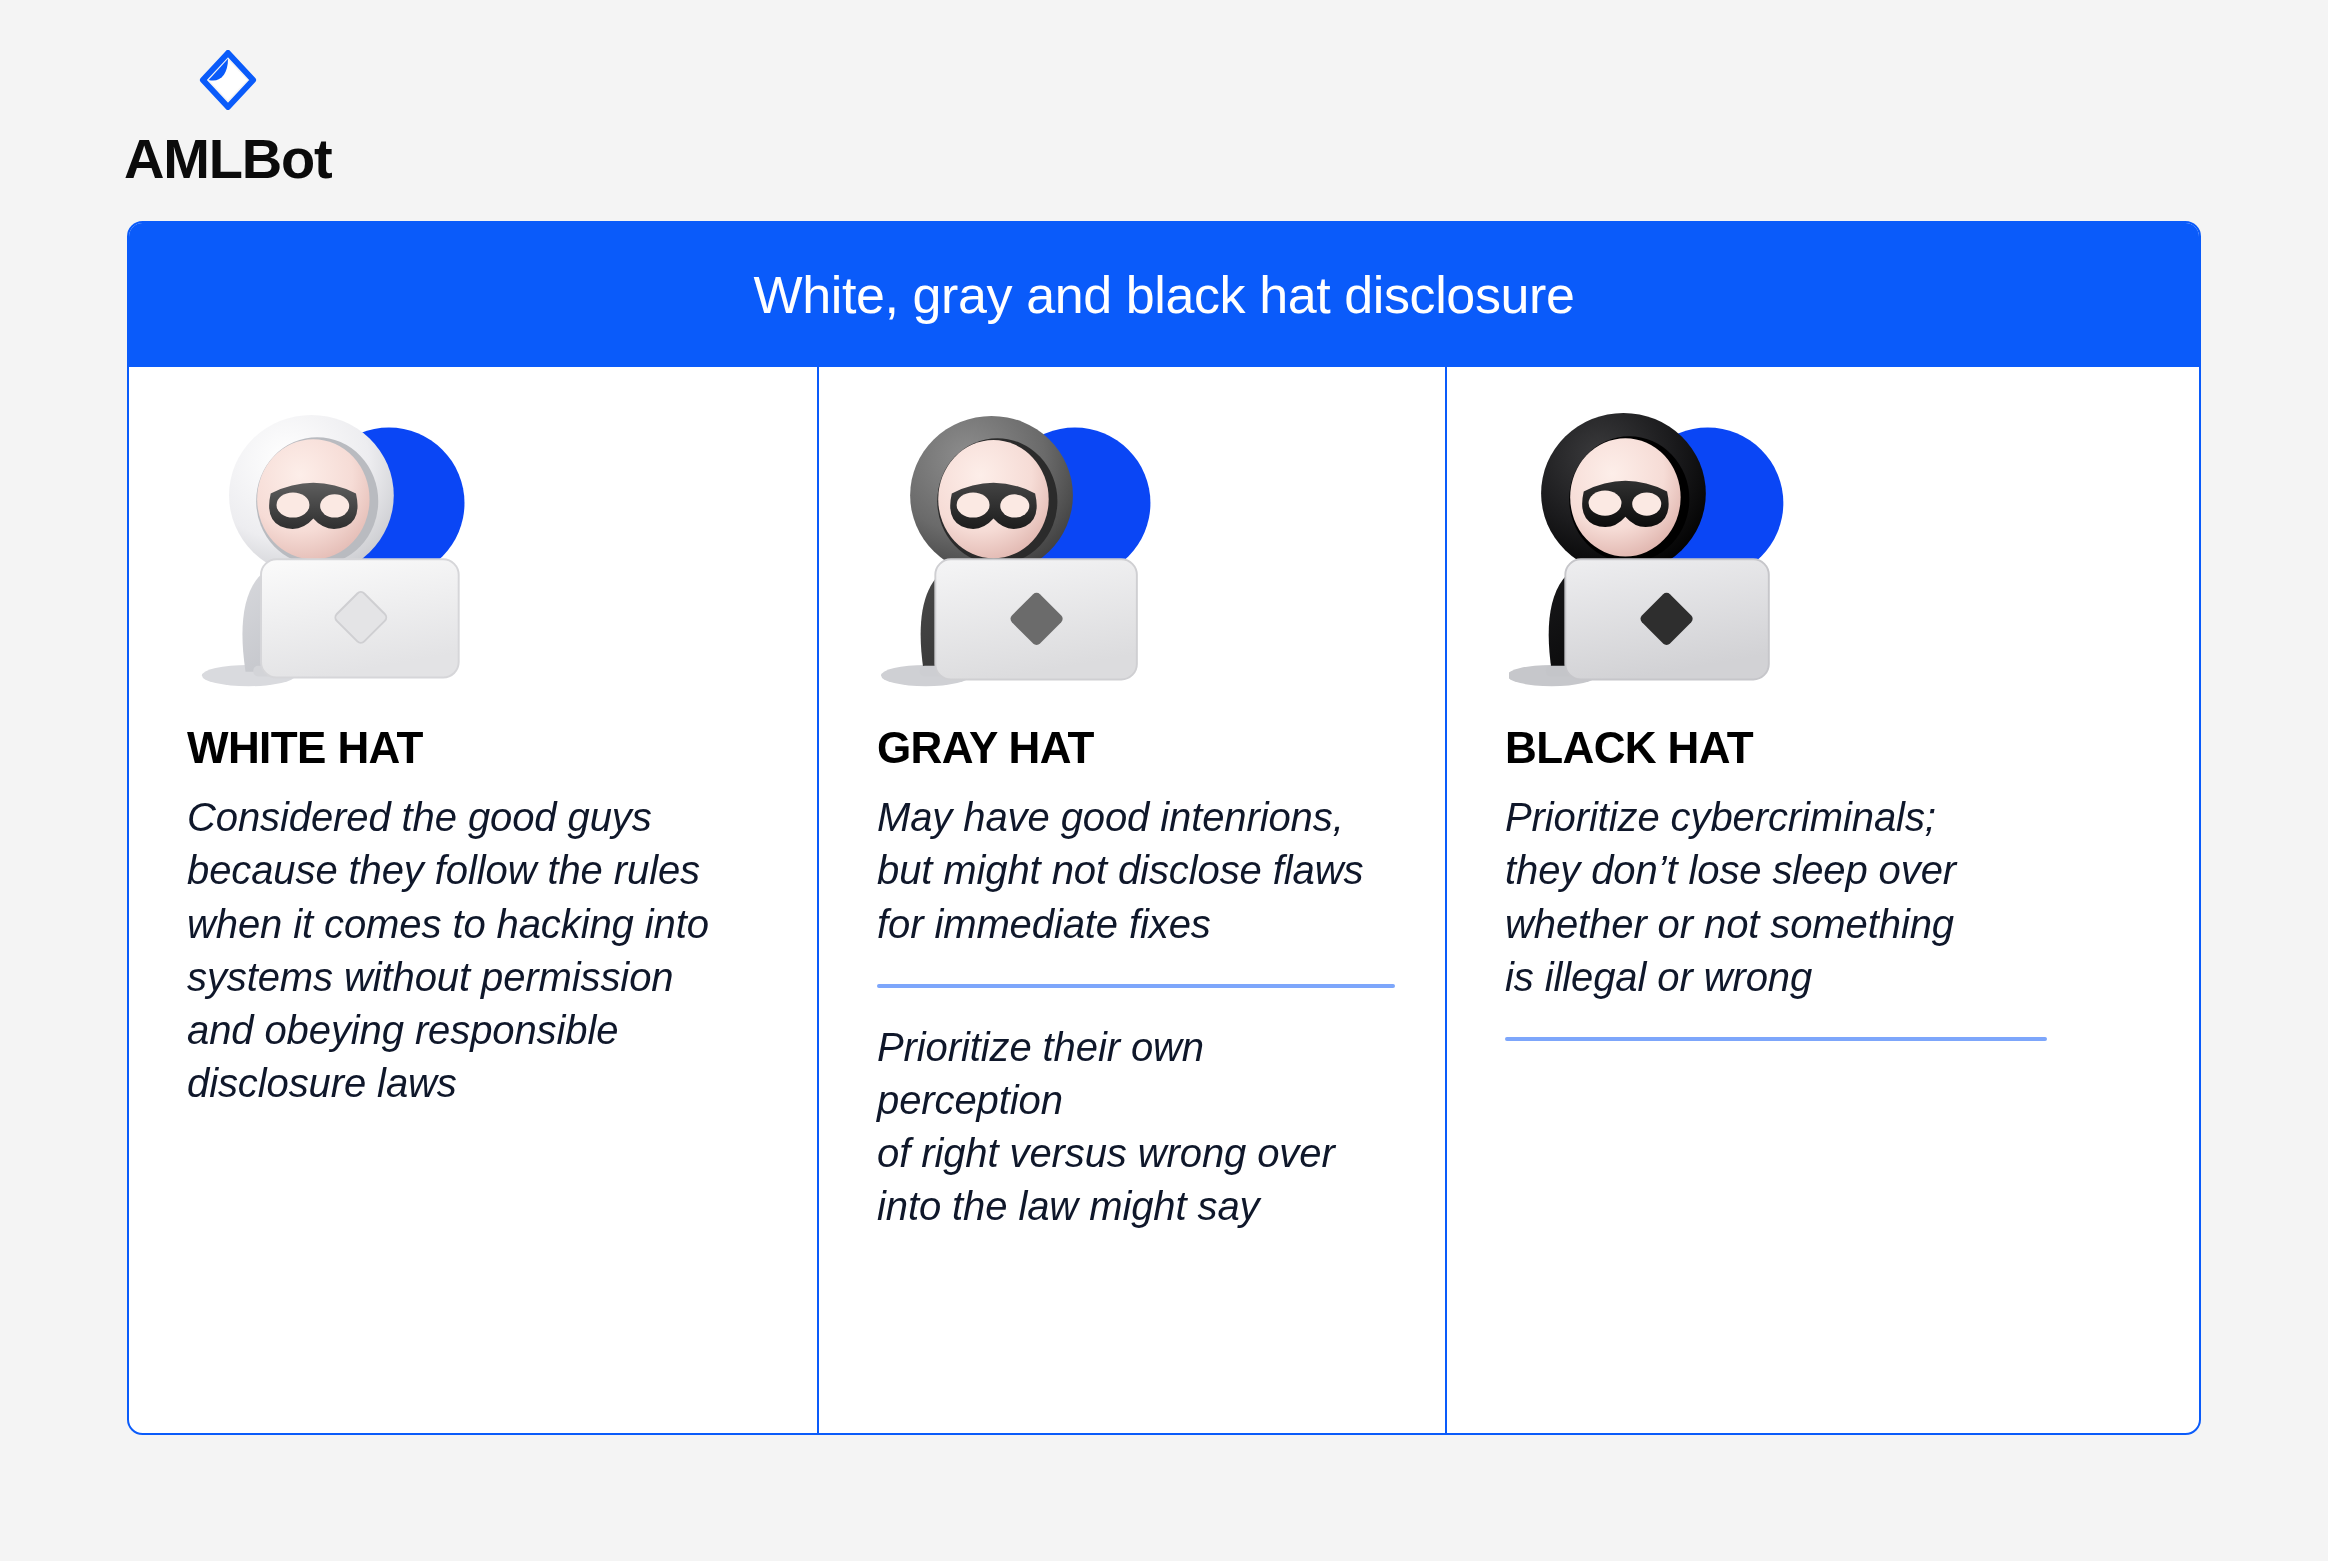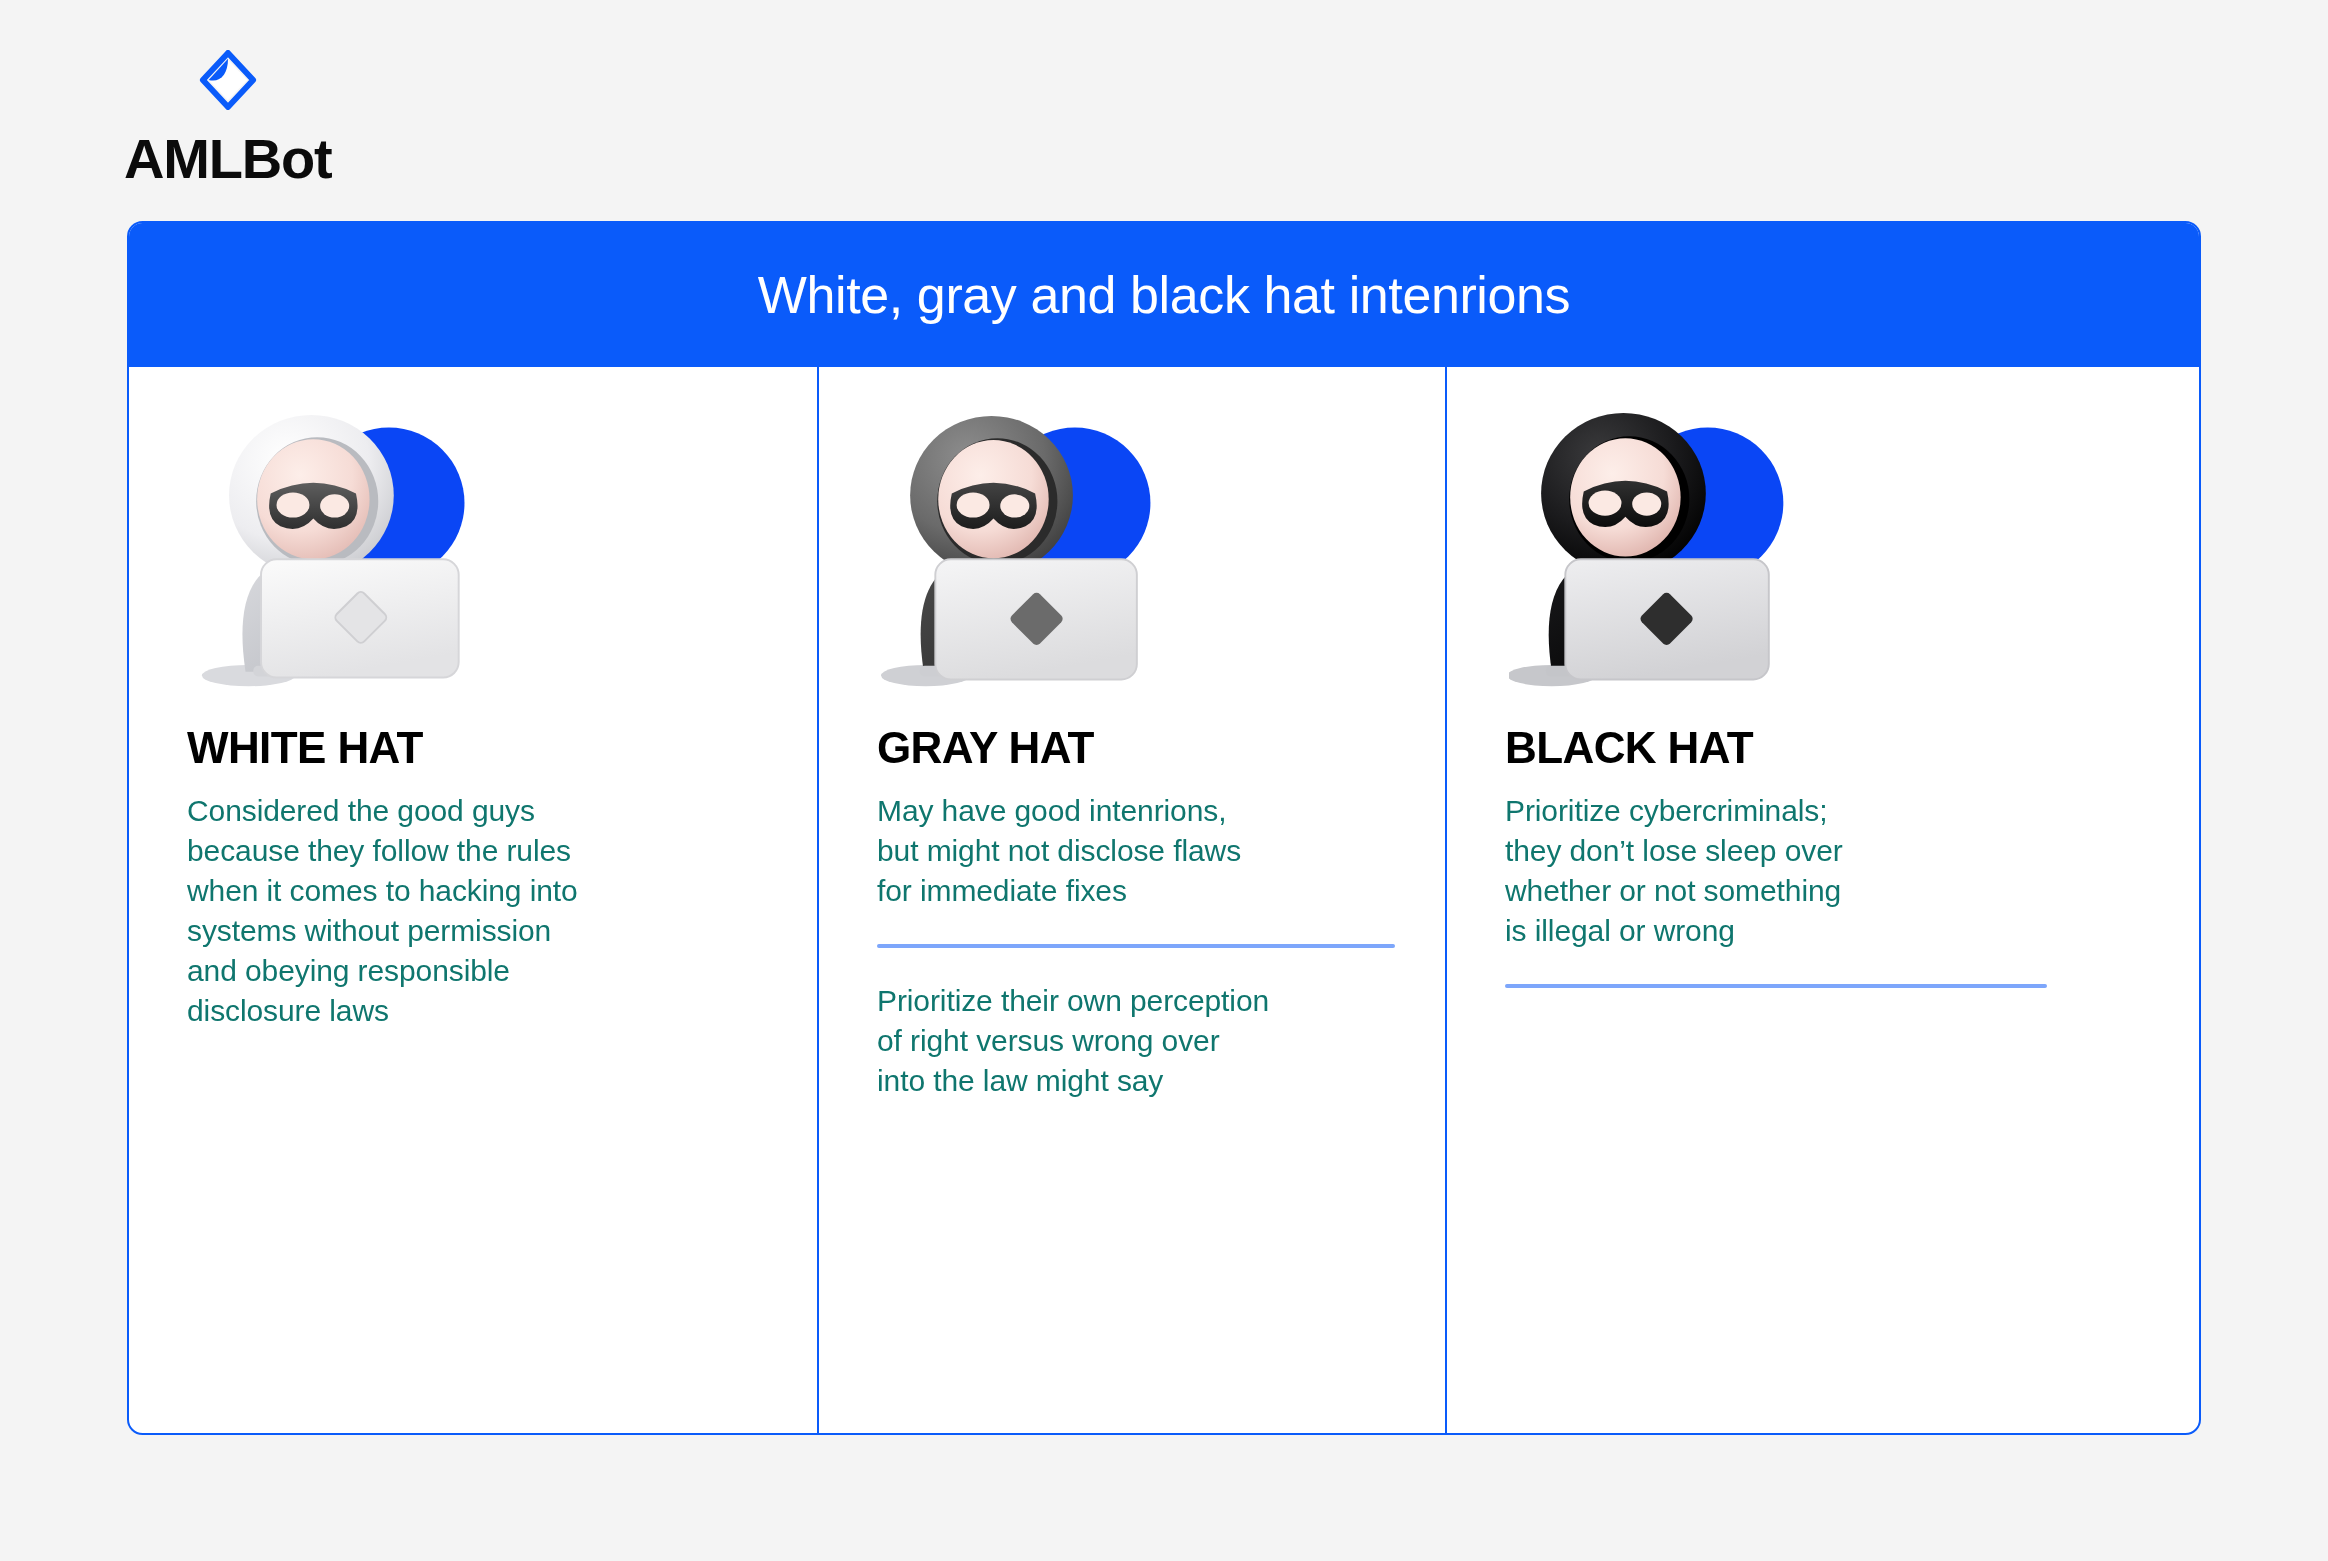--- a/index.html
+++ b/index.html
@@ -78,27 +78,28 @@
   .cat-title{
     font-size:44px;
     font-weight:700;
     color:#000000;
     letter-spacing:-0.6px;
     line-height:1;
     margin-top:33px;
     white-space:nowrap;
   }
   .para{
-    font-size:30px;
+    font-size:40px;
     font-weight:400;
-    color:#0f766e;
+    color:#0f172a;
     line-height:1.33;
     margin-top:21.3px;
     white-space:pre-line;
     letter-spacing:-0.1px;
+    font-style:italic;
   }
   .rule{
     height:3.9px;
     background:#7da6fb;
     border-radius:1.9px;
     margin-top:33px;
     width:100%;
   }
   .col-2 .rule{width:100%;}
   .col-3 .rule{width:100%;}
@@ -114,21 +115,21 @@
       <path d="M31 10 C31 26, 22 34, 11 31 L31 52 L51 31 Z" fill="#ffffff"></path>
       <path d="M31 9 L11 31 C23 34, 31 25, 31 9 Z" fill="#0a5bfa"></path>
     </svg>
   </span>
   <span class="logo-word">AMLBot</span>
 </div>
 
 <div class="card">
 
   <div class="card-header">
-    <div class="card-title">White, gray and black hat intenrions</div>
+    <div class="card-title">White, gray and black hat disclosure</div>
   </div>
 
   <div class="card-body">
 
     <div class="col col-1">
       <div class="illus">
         <svg viewBox="0 0 330 290" xmlns="http://www.w3.org/2000/svg">
           <defs>
             <radialGradient id="w-hood" cx="35%" cy="28%" r="80%">
               <stop offset="0%" stop-color="#ffffff"></stop>

